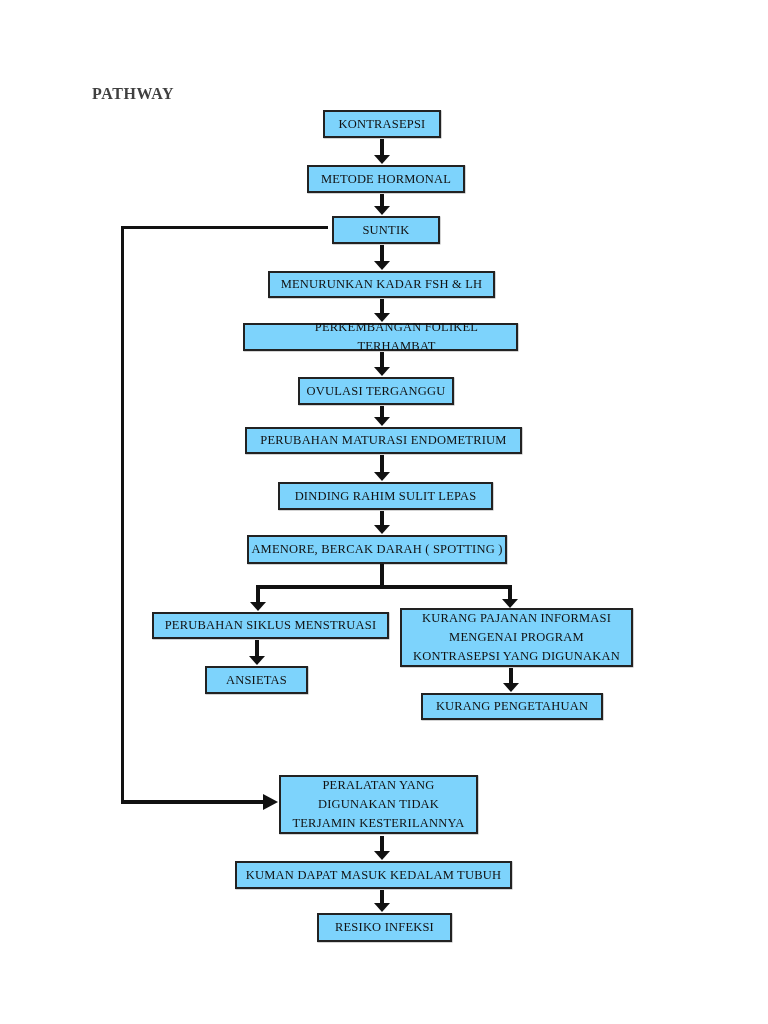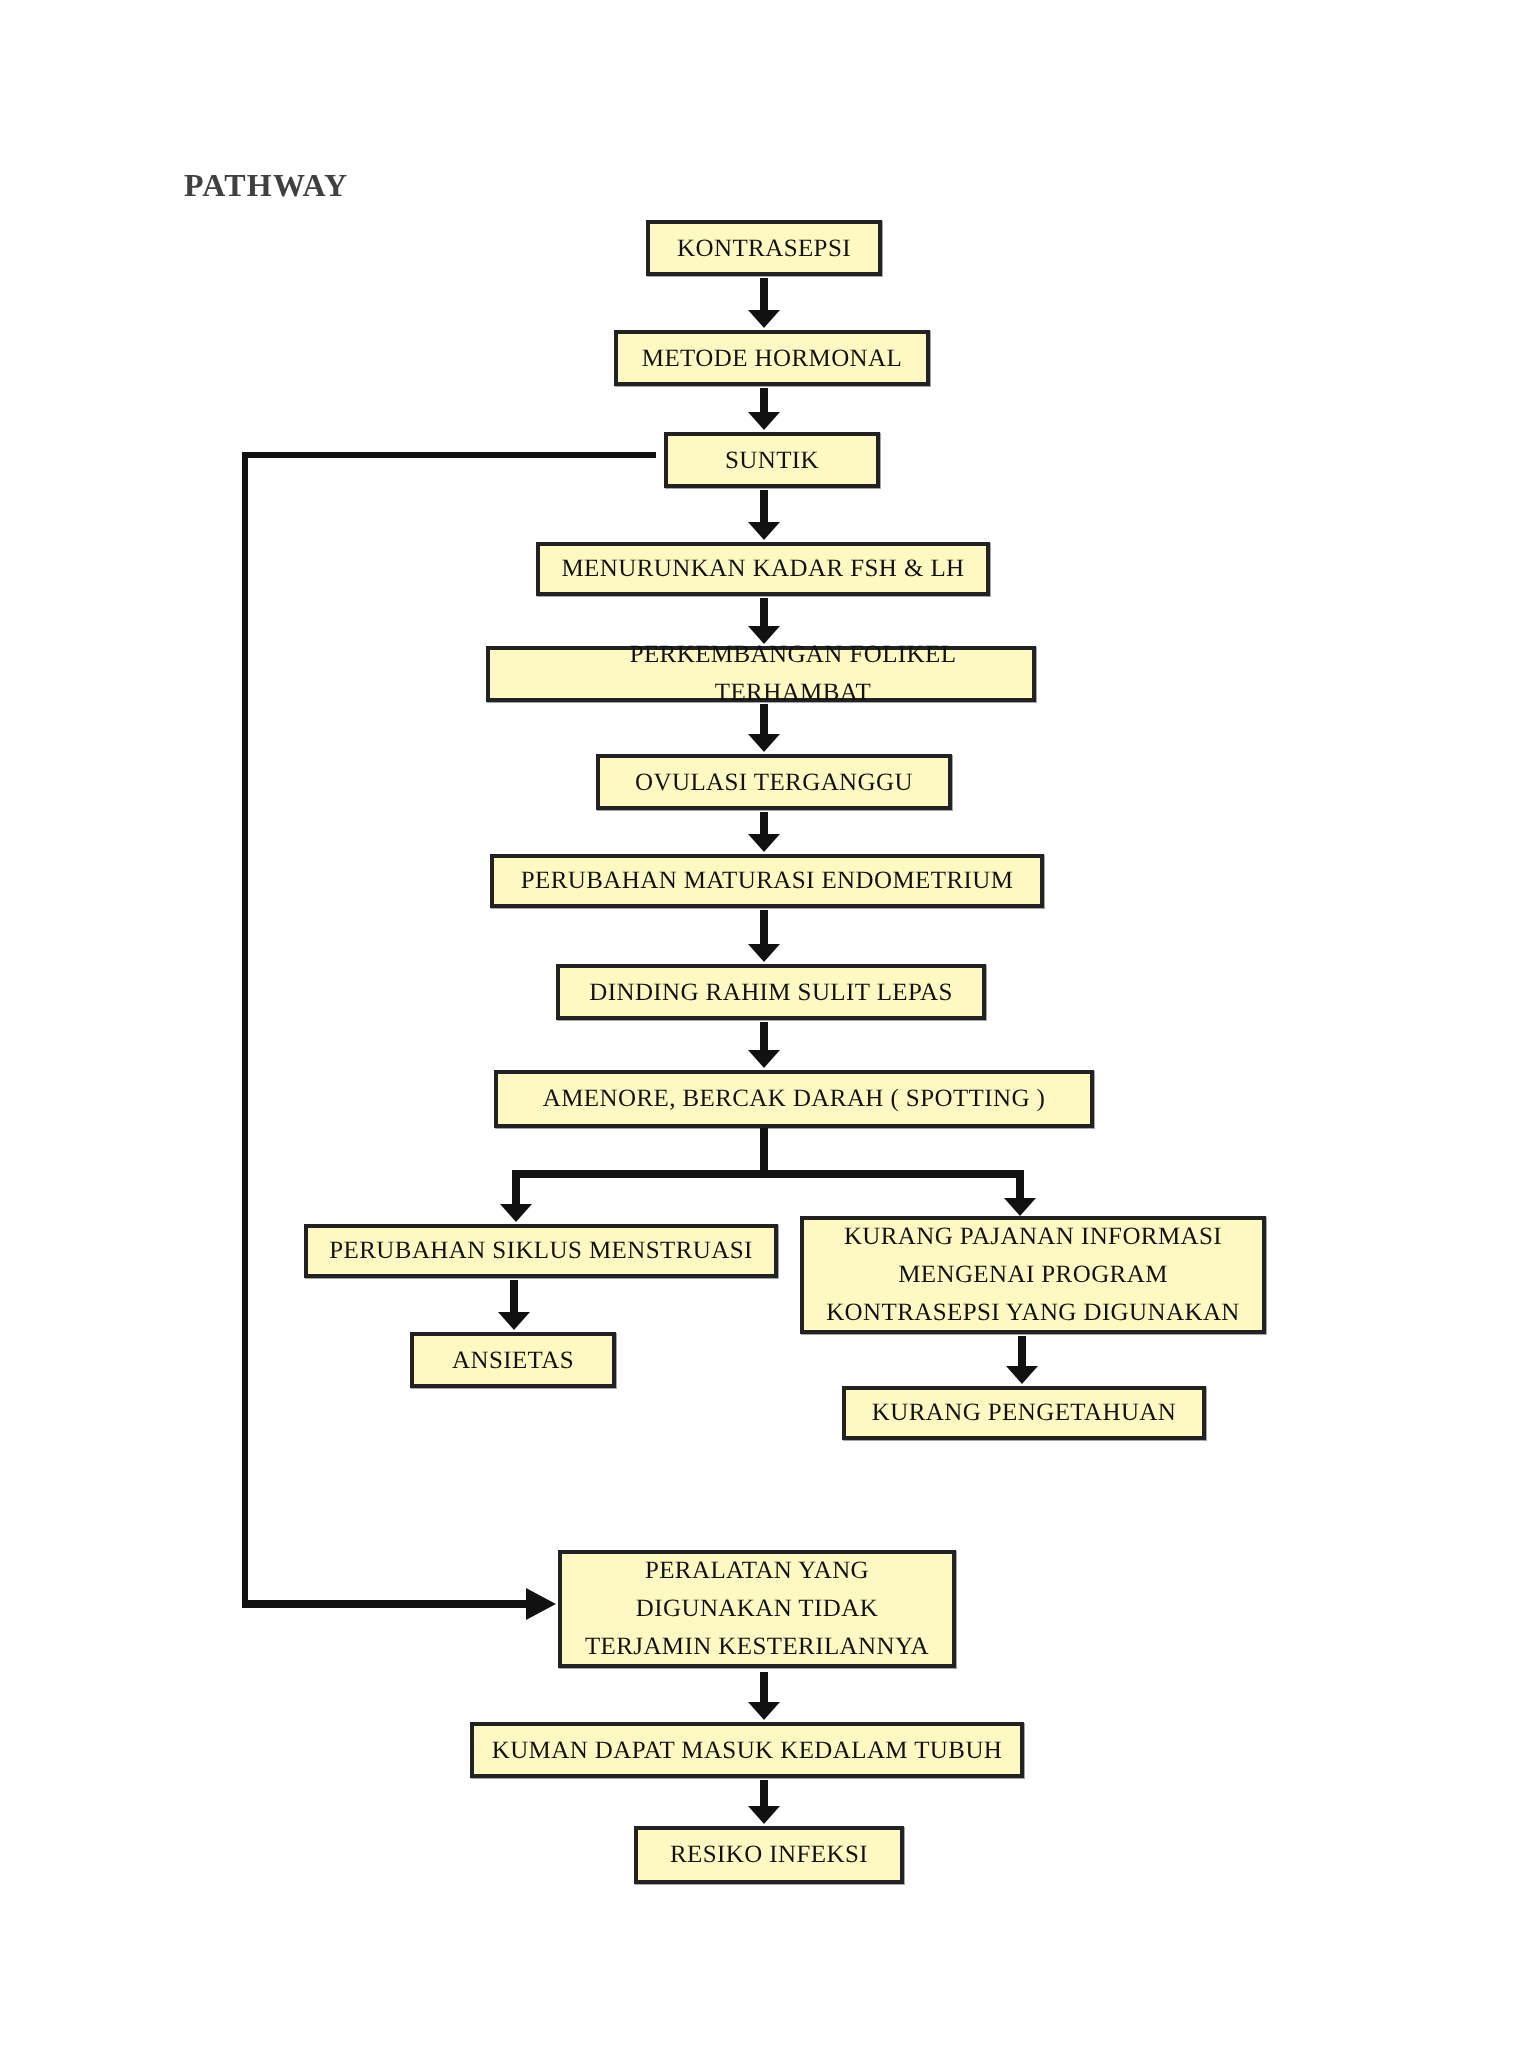--- a/index.html
+++ b/index.html
@@ -18,21 +18,21 @@
     margin: 0;
     font-size: 16px;
     font-weight: 700;
     letter-spacing: 0.6px;
     color: #404040;
   }
   .node {
     position: absolute;
     box-sizing: border-box;
     border: 2px solid #222222;
-    background: #fef9c3;
+    background: #7dd3fc;
     display: flex;
     align-items: center;
     justify-content: center;
     text-align: center;
     font-size: 12.5px;
     line-height: 1.5;
     letter-spacing: 0.2px;
     color: #111111;
     white-space: pre-line;
     box-shadow: 0.5px 0.5px 0 rgba(0,0,0,0.35);
@@ -77,24 +77,24 @@
 
 <div class="page">
 
   <h1 class="title">PATHWAY</h1>
 
   <div class="node" style="left:323px; top:110px; width:118px; height:28px;">KONTRASEPSI</div>
   <div class="node" style="left:307px; top:165px; width:158px; height:28px;">METODE HORMONAL</div>
   <div class="node" style="left:332px; top:216px; width:108px; height:28px;">SUNTIK</div>
   <div class="node" style="left:268px; top:271px; width:227px; height:27px;">MENURUNKAN KADAR FSH &amp; LH</div>
   <div class="node" style="left:243px; top:323px; width:275px; height:28px;padding-left:32px;">PERKEMBANGAN FOLIKEL TERHAMBAT</div>
-  <div class="node" style="left:298px; top:377px; width:178px; height:28px;">OVULASI TERGANGGU</div>
+  <div class="node" style="left:298px; top:377px; width:156px; height:28px;">OVULASI TERGANGGU</div>
   <div class="node" style="left:245px; top:427px; width:277px; height:27px;">PERUBAHAN MATURASI ENDOMETRIUM</div>
   <div class="node" style="left:278px; top:482px; width:215px; height:28px;">DINDING RAHIM SULIT LEPAS</div>
-  <div class="node" style="left:247px; top:535px; width:300px; height:29px;text-align:right;">AMENORE, BERCAK DARAH ( SPOTTING )</div>
+  <div class="node" style="left:247px; top:535px; width:260px; height:29px;text-align:right;">AMENORE, BERCAK DARAH ( SPOTTING )</div>
 
   <div class="node" style="left:152px; top:612px; width:237px; height:27px;">PERUBAHAN SIKLUS MENSTRUASI</div>
   <div class="node" style="left:205px; top:666px; width:103px; height:28px;">ANSIETAS</div>
 
   <div class="node" style="left:400px; top:608px; width:233px; height:59px;">KURANG PAJANAN INFORMASI
 MENGENAI PROGRAM
 KONTRASEPSI YANG DIGUNAKAN</div>
   <div class="node" style="left:421px; top:693px; width:182px; height:27px;">KURANG PENGETAHUAN</div>
 
   <div class="node" style="left:279px; top:775px; width:199px; height:59px;">PERALATAN YANG

